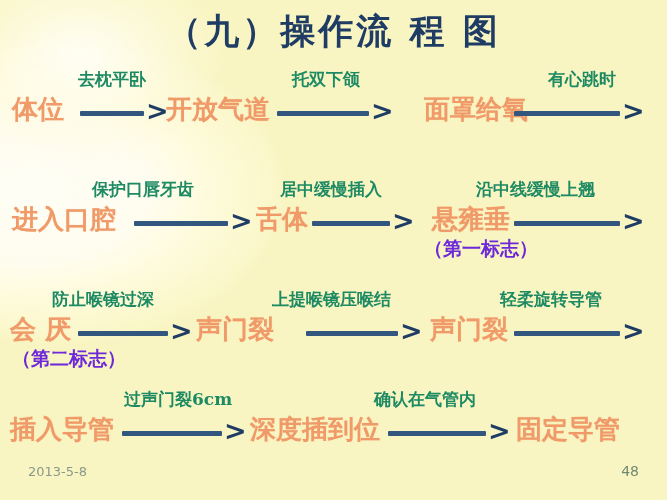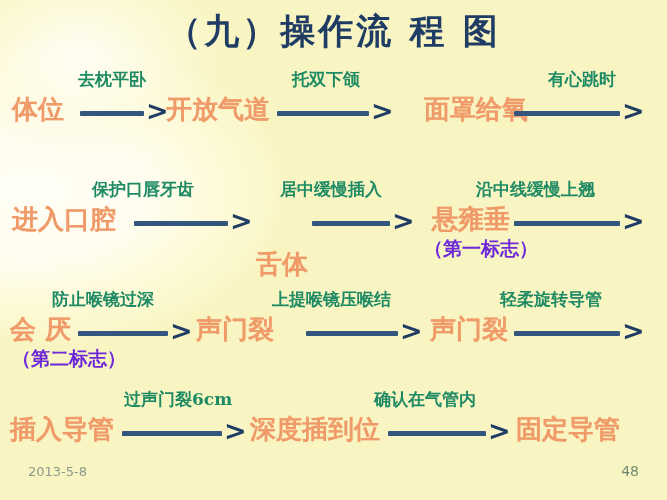--- a/index.html
+++ b/index.html
@@ -200,21 +200,21 @@
       <span class="sub-label" style="left:92px;">保护口唇牙齿</span>
       <span class="sub-label" style="left:280px;">居中缓慢插入</span>
       <span class="sub-label" style="left:476px;">沿中线缓慢上翘</span>
     </div>
     <div class="main-line">
       <span class="node" style="left:12px;">进入口腔</span>
       <span class="arrow" style="left:134px;width:116px;">
         <span class="bar" style="width:94px;"></span>
         <span class="chev" style="left:96px;">&gt;</span>
       </span>
-      <span class="node" style="left:256px;margin-top:45px;">舌体</span>
+      <span class="node" style="left:256px;">舌体</span>
       <span class="arrow" style="left:312px;width:100px;">
         <span class="bar" style="width:78px;"></span>
         <span class="chev" style="left:80px;">&gt;</span>
       </span>
       <span class="node" style="left:432px;">悬雍垂</span>
       <span class="arrow" style="left:514px;width:130px;">
         <span class="bar" style="width:106px;"></span>
         <span class="chev" style="left:108px;">&gt;</span>
       </span>
     </div>

